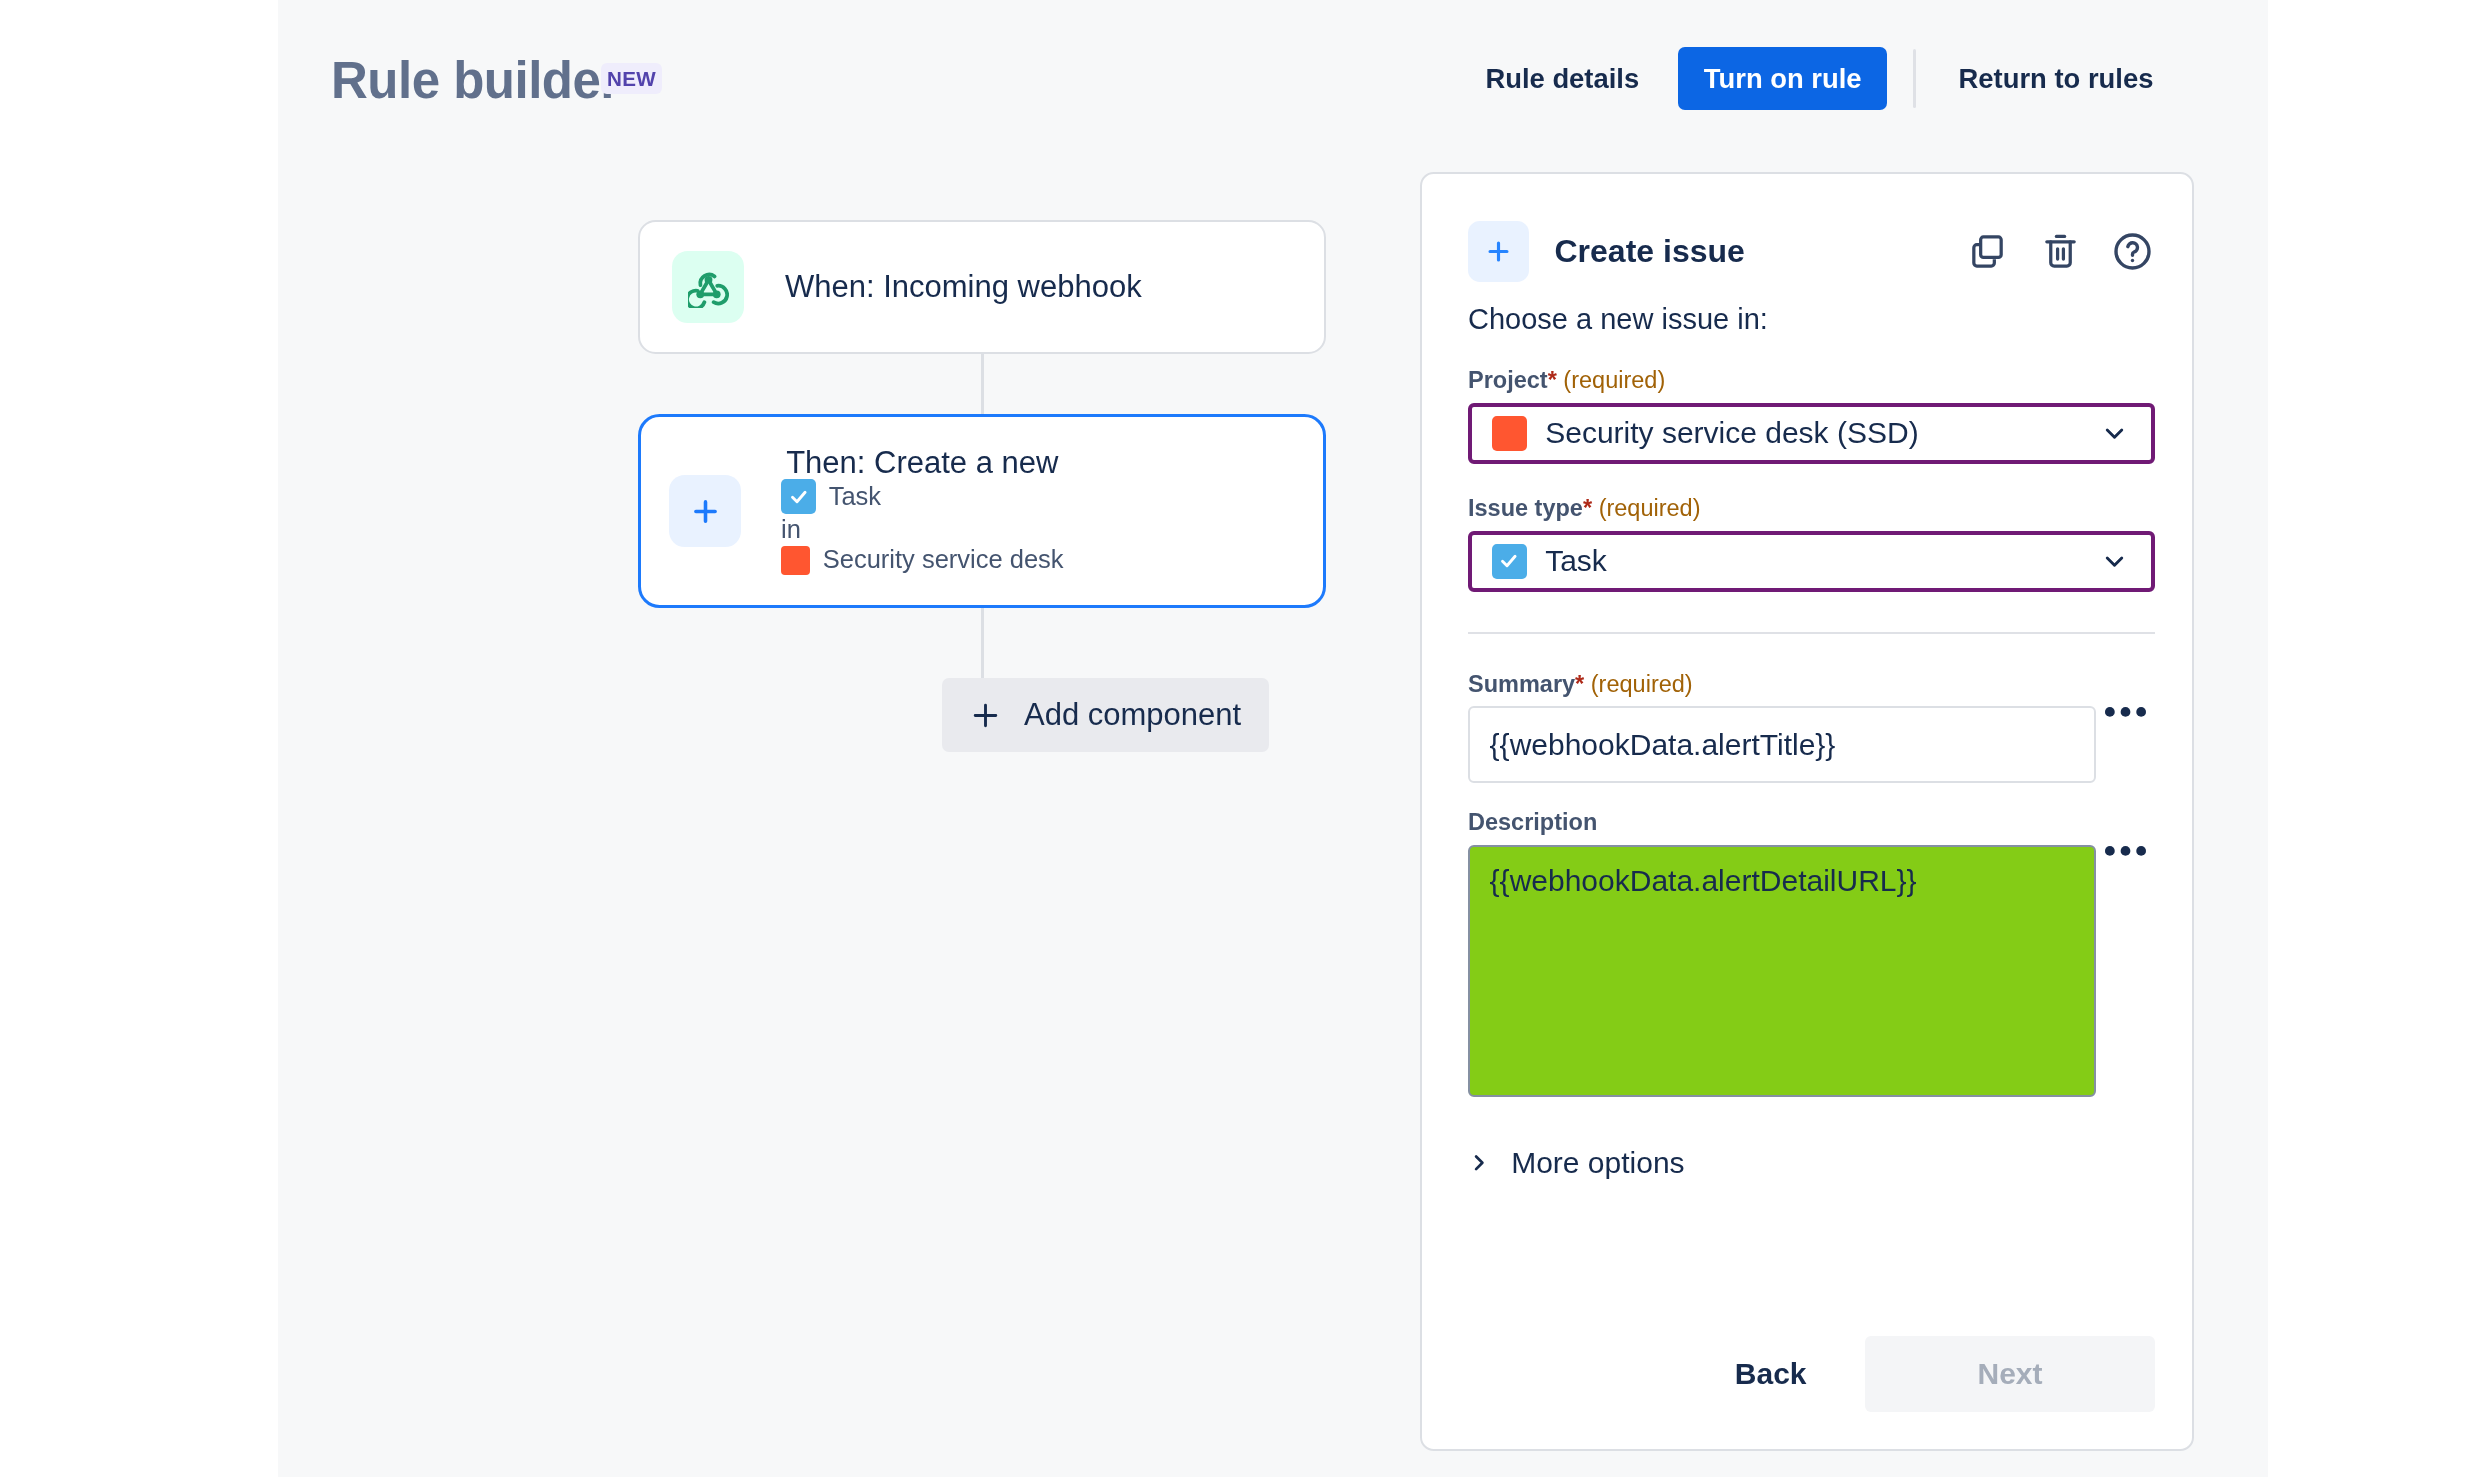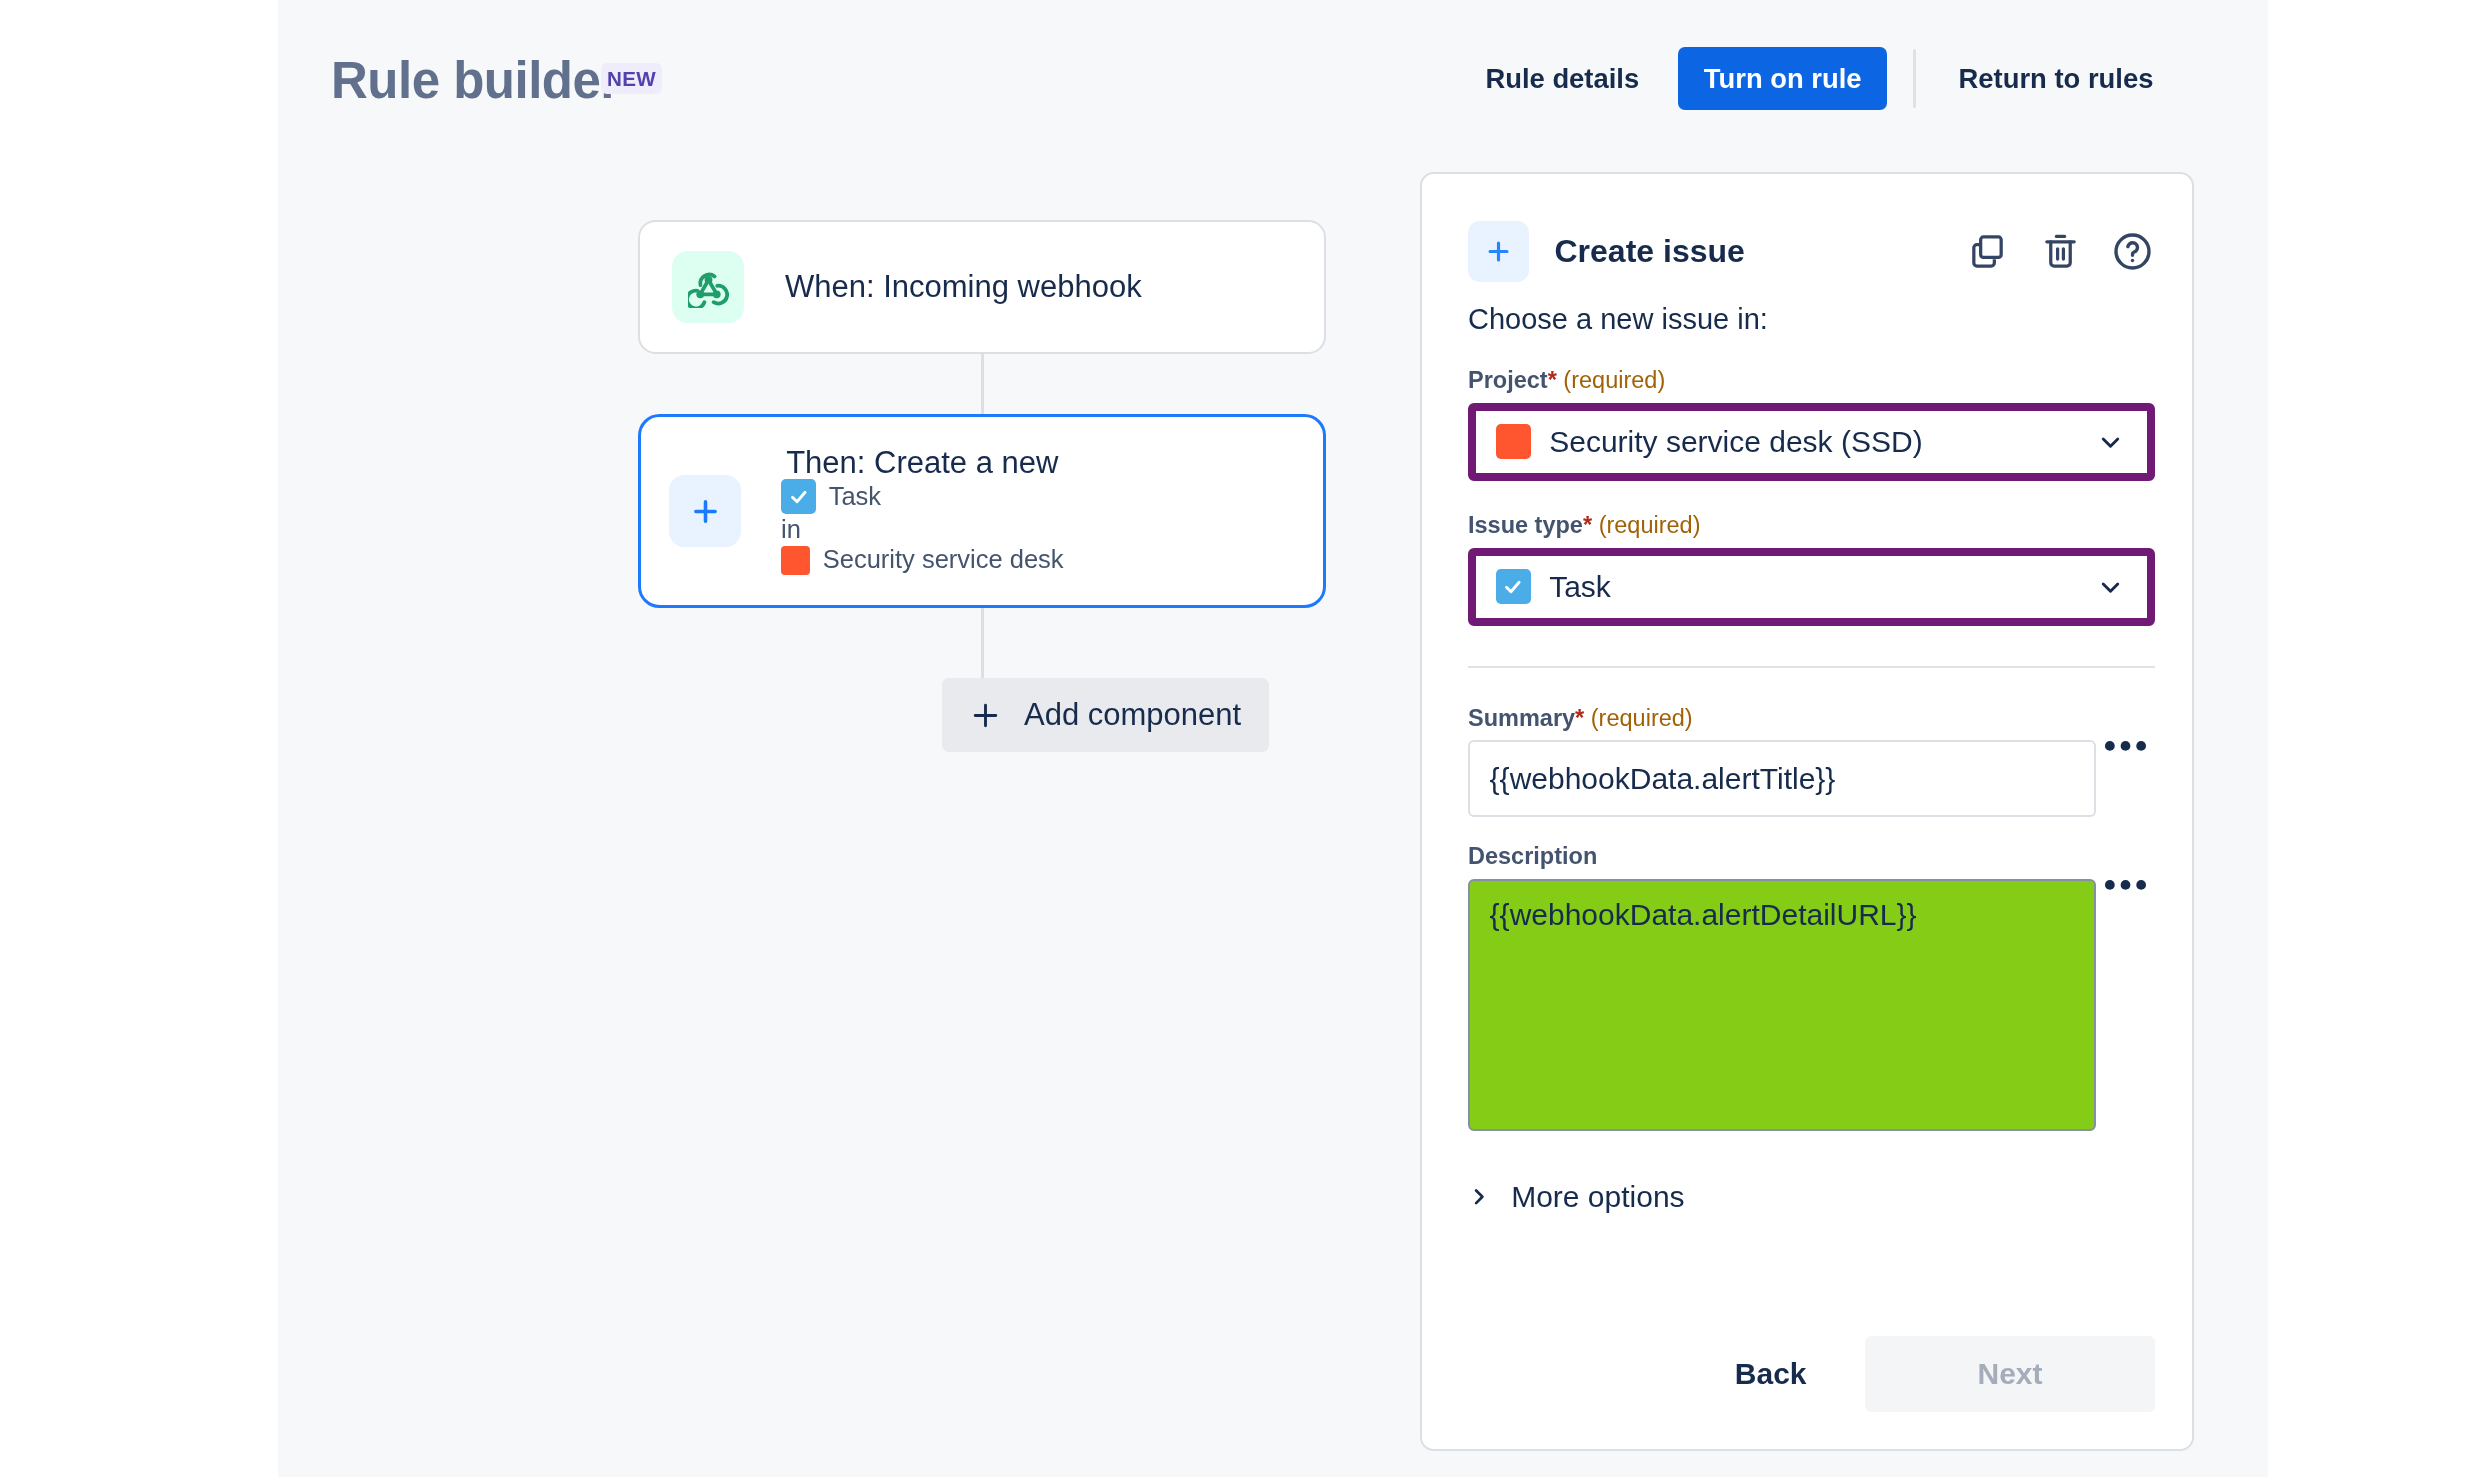--- a/index.html
+++ b/index.html
@@ -121,21 +121,21 @@
   .panel-body { position:absolute; left:46px; top:129px; right:37px; }
   .subtitle { font-size:29px; color:#172b4d; margin-bottom:31px; }
   .field-label {
     font-size:23.5px; font-weight:700; color:#44546f; margin-bottom:8.8px;
     white-space:nowrap;
   }
   .field-label .star { color:#ae2a19; font-weight:700; }
   .field-label .req { color:#a16207; font-weight:400; }
 
   .select {
-    height:78px; border:8px solid #701a75; border-radius:5.9px; background:#fff;
+    height:61px; border:4px solid #701a75; border-radius:5.9px; background:#fff;
     display:flex; align-items:center; padding:0 19.6px; box-sizing:border-box;
     position:relative; cursor:pointer;
   }
   .select .val { font-size:30px; color:#172b4d; margin-left:18.6px; white-space:nowrap;}
   .select .chev { position:absolute; right:21.6px; top:50%; transform:translateY(-50%);
     display:flex; }
 
   .divider { height:2px; background:#dfe1e6; margin:40px 0 0 0; }
 
   .choose-fields {

